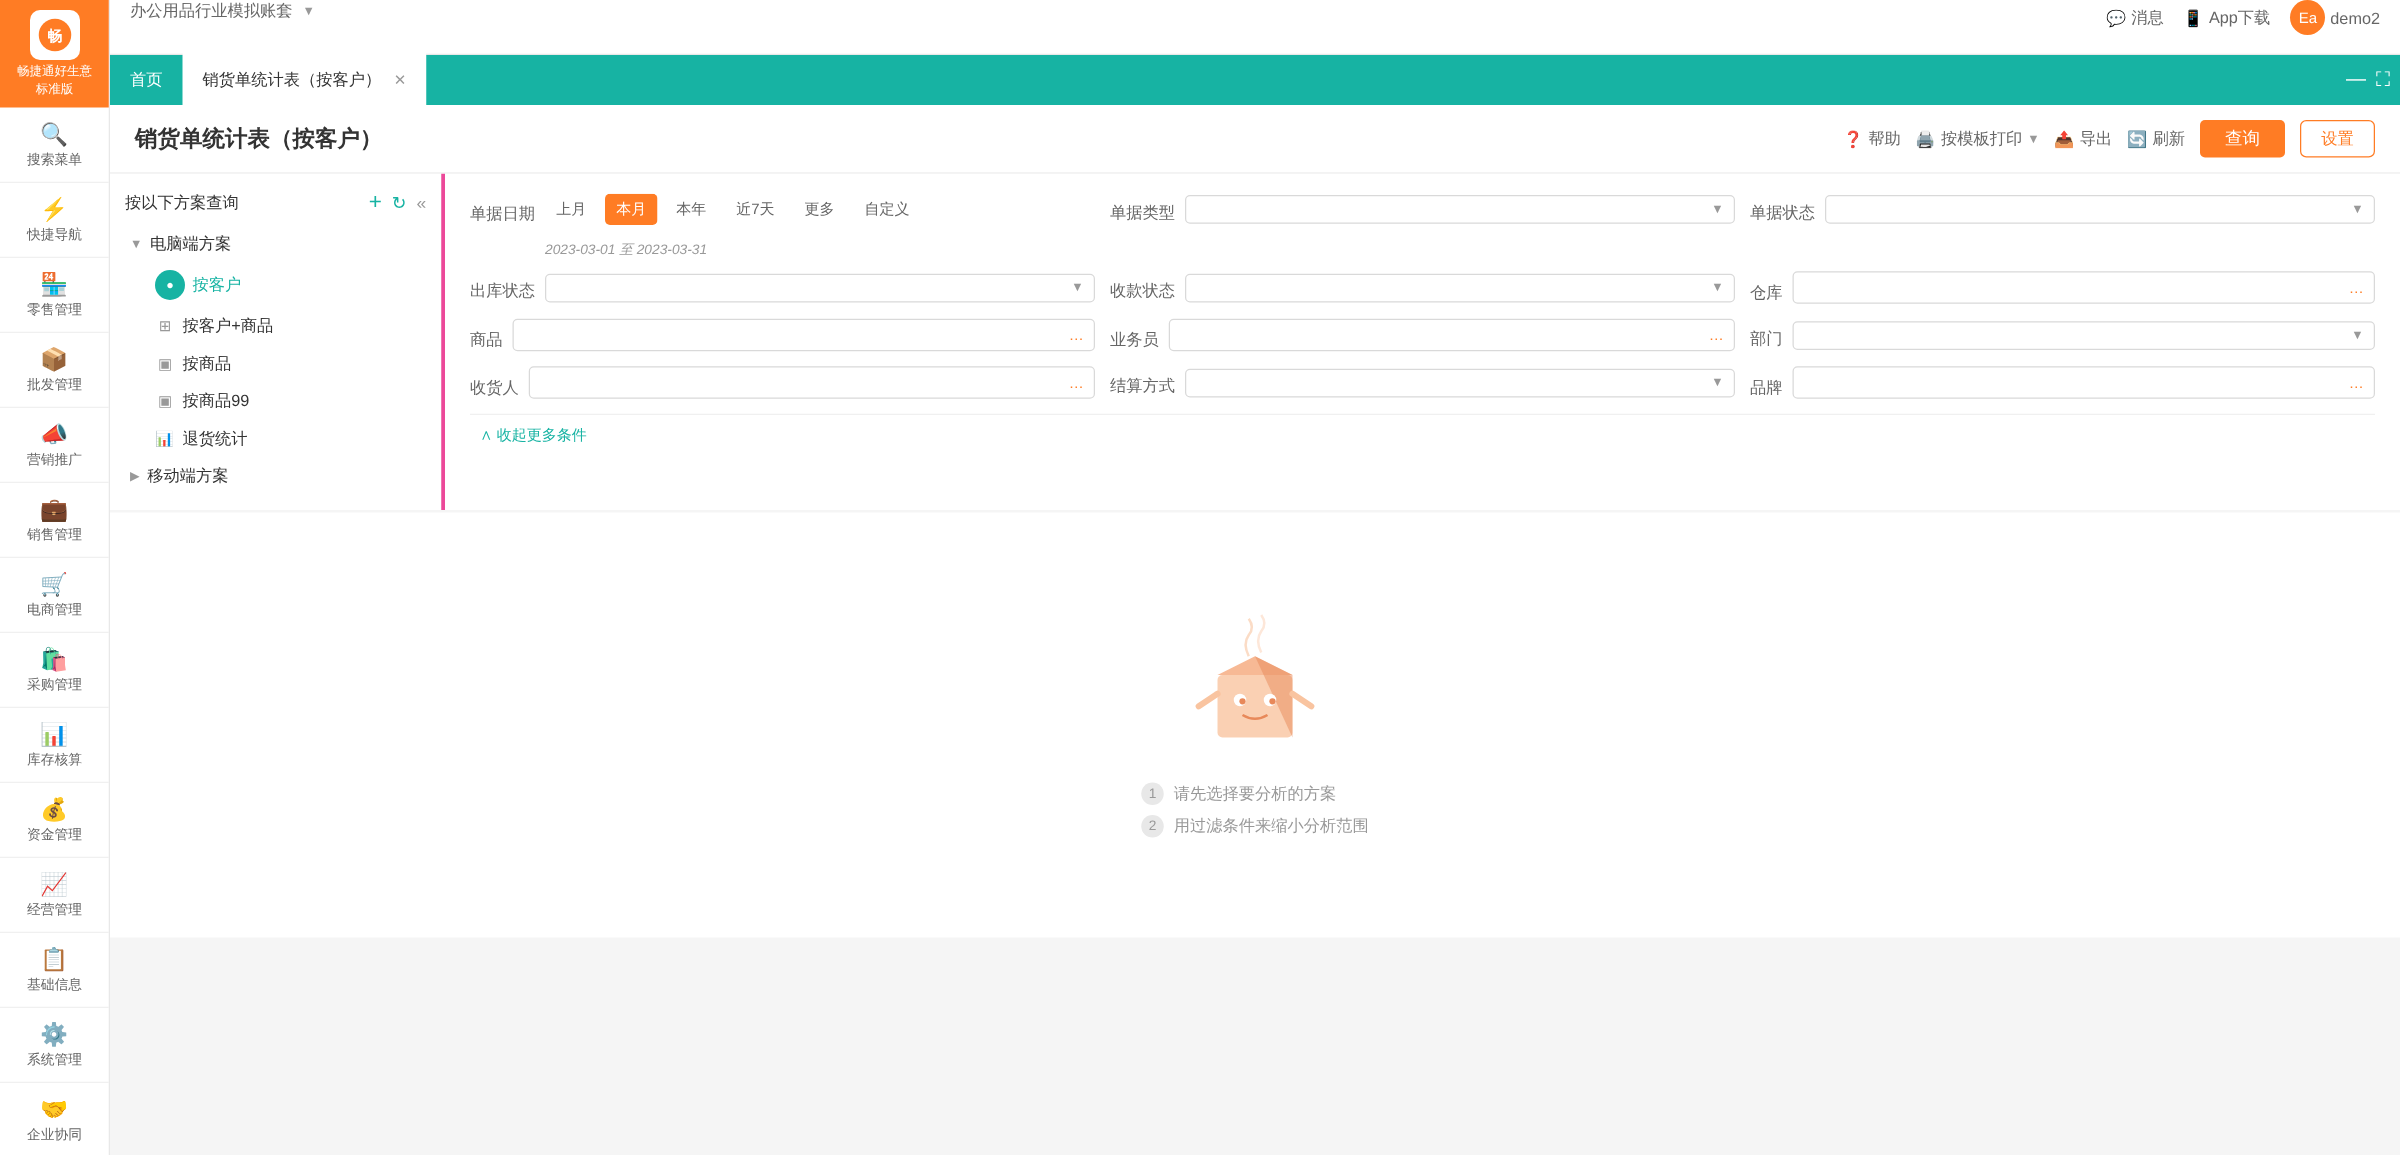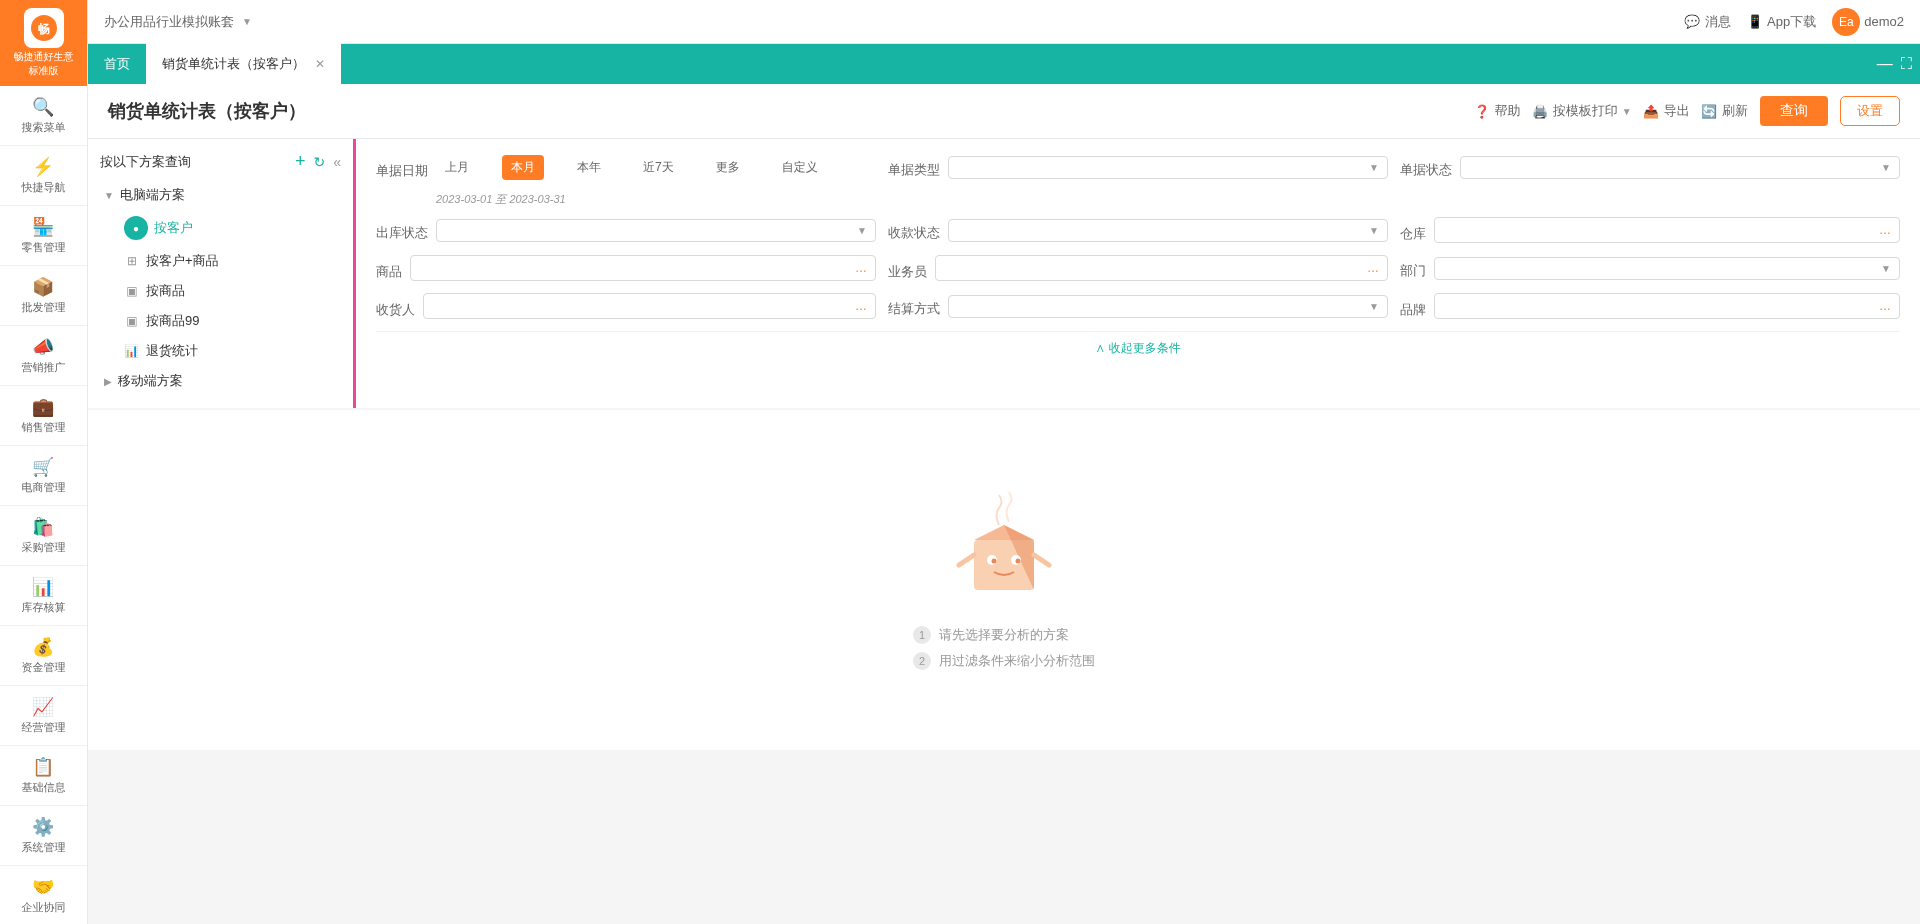--- a/index.html
+++ b/index.html
@@ -14,21 +14,21 @@
 
     .sidebar-menu { width: 100%; flex: 1; overflow-y: auto; }
     .sidebar-item { width: 100%; padding: 10px 4px; display: flex; flex-direction: column; align-items: center; cursor: pointer; font-size: 12px; color: #666; border-bottom: 1px solid #f0f0f0; }
     .sidebar-item .s-icon { font-size: 18px; margin-bottom: 2px; }
     .sidebar-item .s-label { font-size: 11px; text-align: right; }
 
     
     .main-area { flex: 1; display: flex; flex-direction: column; height: 924px; overflow: hidden; }
 
     
-    .topbar { height: 44px; background: #fff; border-bottom: 1px solid #e8e8e8; display: flex; align-items: center; justify-content: space-between; padding: 0 16px; flex-shrink: 0; }
+    .topbar { height: 44px; background: #fff; border-bottom: 1px solid #e8e8e8; display: flex; align-items: flex-start; justify-content: space-between; padding: 0 16px; flex-shrink: 0; }
     .topbar-left { display: flex; align-items: center; gap: 8px; color: #666; font-size: 13px; }
     .topbar-right { display: flex; align-items: center; gap: 16px; color: #666; font-size: 13px; }
     .topbar-right .btn-item { display: flex; align-items: center; gap: 4px; cursor: pointer; }
     .avatar { width: 28px; height: 28px; border-radius: 50%; background: #ff7c24; display: flex; align-items: center; justify-content: center; color: #fff; font-size: 12px; }
 
     
     .tabbar { height: 40px; background: #17b3a3; display: flex; align-items: center; padding: 0 0; flex-shrink: 0; }
     .tab-item { height: 48px; display: flex; align-items: center; padding: 0 16px; cursor: pointer; font-size: 13px; color: rgba(255,255,255,0.8); gap: 6px; }
     .tab-item.active { background: #fff; color: #333; border-radius: 4px 4px 0 0; }
     .tab-item.home { color: #fff; }
@@ -67,25 +67,25 @@
     
     .right-panel { flex: 1; padding: 16px 20px; background: #fff; }
 
     .filter-row { display: grid; grid-template-columns: 1fr 1fr 1fr; gap: 12px; margin-bottom: 12px; align-items: center; }
     .filter-item { display: flex; align-items: flex-end; gap: 8px; }
     .filter-label { color: #666; font-size: 13px; white-space: nowrap; flex-shrink: 0; }
     .filter-input { flex: 1; border: 1px solid #d9d9d9; border-radius: 4px; padding: 5px 8px; font-size: 13px; color: #333; display: flex; align-items: center; justify-content: space-between; min-width: 0; cursor: pointer; position: relative; }
     .filter-input .more-btn { color: #ff7c24; font-size: 12px; }
     .filter-input .arrow-down { color: #999; font-size: 10px; }
 
-    .date-filter { display: flex; align-items: center; gap: 24px; flex: 1; }
+    .date-filter { display: flex; align-items: center; gap: 6px; flex: 1; }
     .date-btn { padding: 3px 8px; border-radius: 4px; cursor: pointer; font-size: 12px; color: #666; border: 1px solid transparent; }
     .date-btn.active { background: #ff7c24; color: #fff; }
 
-    .collapse-bar { text-align: center; padding: 8px; cursor: pointer; color: #17b3a3; font-size: 12px; border-top: 1px solid #f0f0f0; margin-top: 4px; }
+    .collapse-bar { padding: 8px; cursor: pointer; color: #17b3a3; font-size: 12px; border-top: 1px solid #f0f0f0; margin-top: 4px; }
 
     
     .empty-state { display: flex; flex-direction: column; align-items: center; justify-content: center; padding: 80px 20px; background: #fff; margin-top: 2px; }
     .empty-img { width: 120px; height: 120px; position: relative; margin-bottom: 16px; }
     .empty-hints { display: flex; flex-direction: column; gap: 8px; }
     .empty-hint { display: flex; align-items: center; gap: 8px; color: #999; font-size: 13px; }
     .hint-num { width: 18px; height: 18px; border-radius: 50%; background: #e8e8e8; color: #999; display: flex; align-items: center; justify-content: center; font-size: 11px; flex-shrink: 0; }
   </style>
 </head>
 <body>

